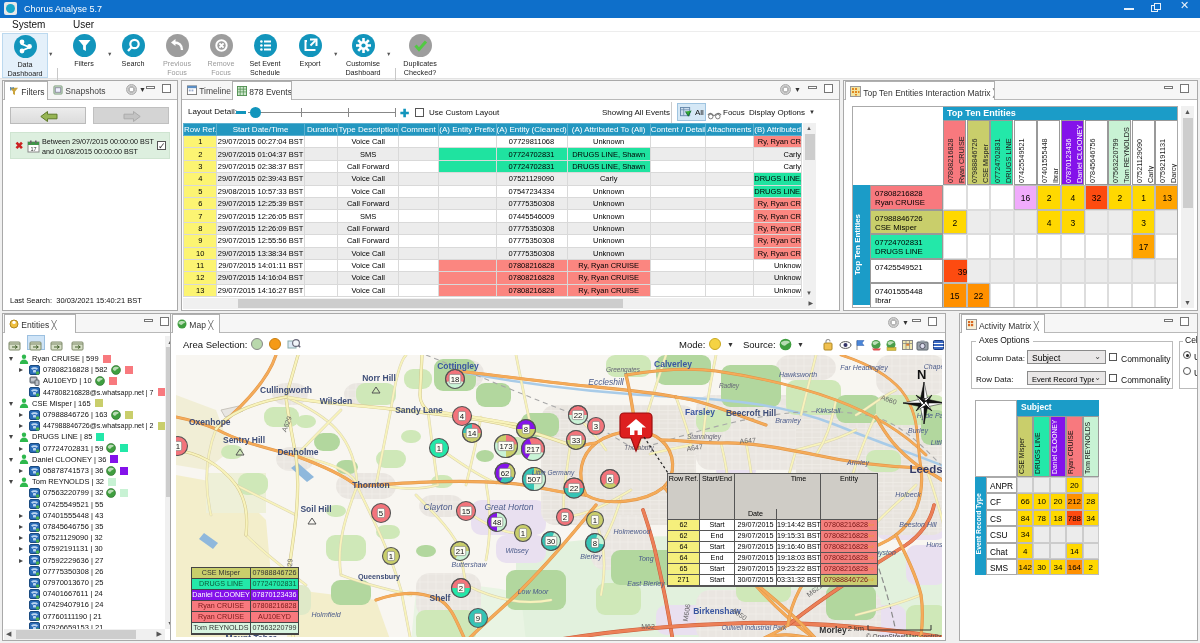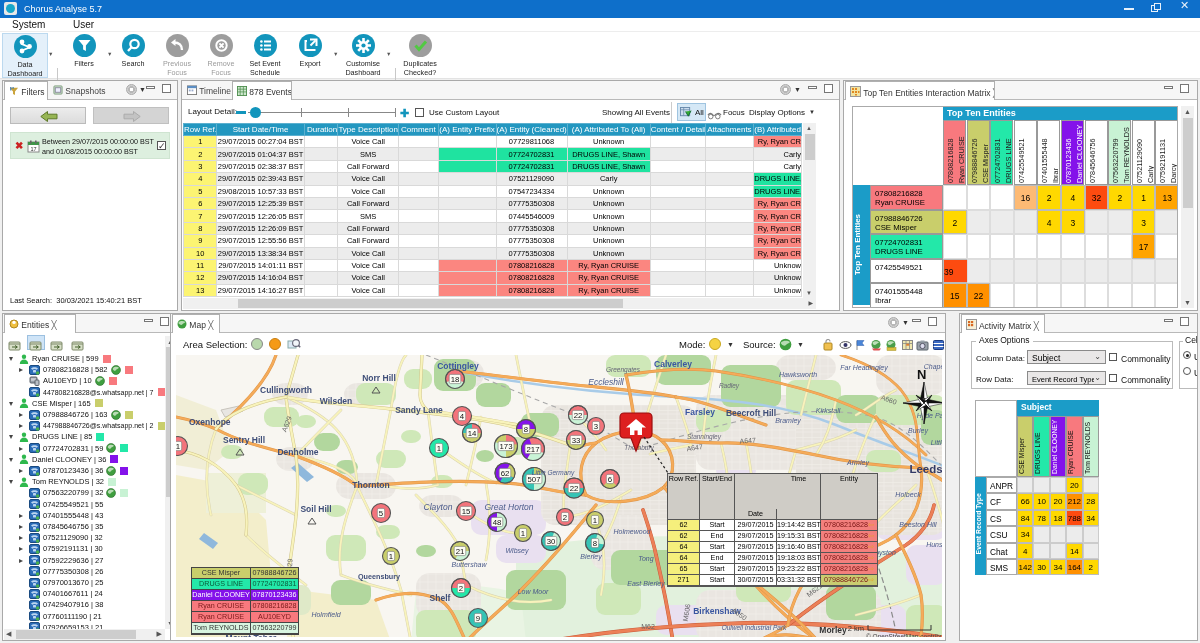--- a/index.html
+++ b/index.html
@@ -437,21 +437,21 @@
       <div class="abs" style="left:302.4px;top:13px;width:23px;height:65px;background:#fff;border:0.5px solid #999;color:#222;overflow:hidden;">
         <div class="vtext" style="font-size:7.3px;line-height:11px;height:63px;padding-top:1px;margin-left:1px;overflow:hidden;">07592191131<br>Darcy</div>
       </div>
       <div class="abs" style="left:0px;top:78px;width:17px;height:120px;background:#1b9cc8;color:#fff;">
         <div class="vtext" style="font-size:8px;font-weight:bold;height:118px;text-align:center;width:16px;">Top Ten Entities</div>
       </div>
       <div class="abs" style="left:17px;top:78px;width:73px;height:24.5px;background:#f8797e;border:0.5px solid #999;font-size:7.8px;padding:3px 0 0 4px;line-height:9px;">07808216828<br>Ryan CRUISE</div>
       <div class="abs" style="left:90.0px;top:78px;width:23.6px;height:24.5px;background:#fff;border:0.5px solid #ddd;"></div>
       <div class="abs" style="left:113.6px;top:78px;width:23.6px;height:24.5px;background:#fff;border:0.5px solid #ddd;"></div>
       <div class="abs" style="left:137.2px;top:78px;width:23.6px;height:24.5px;background:#fff;border:0.5px solid #ddd;"></div>
-      <div class="abs" style="left:160.8px;top:78px;width:23.6px;height:24.5px;background:#fdba74;border:0.5px solid #bbb;font-size:8.5px;text-align:center;line-height:24px;">16</div>
+      <div class="abs" style="left:160.8px;top:78px;width:23.6px;height:24.5px;background:#f0abfc;border:0.5px solid #bbb;font-size:8.5px;text-align:center;line-height:24px;">16</div>
       <div class="abs" style="left:184.4px;top:78px;width:23.6px;height:24.5px;background:#ffd800;border:0.5px solid #bbb;font-size:8.5px;text-align:center;line-height:24px;">2</div>
       <div class="abs" style="left:208.0px;top:78px;width:23.6px;height:24.5px;background:#ffd800;border:0.5px solid #bbb;font-size:8.5px;text-align:center;line-height:24px;">4</div>
       <div class="abs" style="left:231.60000000000002px;top:78px;width:23.6px;height:24.5px;background:#fd4b10;border:0.5px solid #bbb;font-size:8.5px;text-align:center;line-height:24px;">32</div>
       <div class="abs" style="left:255.20000000000002px;top:78px;width:23.6px;height:24.5px;background:#ffd800;border:0.5px solid #bbb;font-size:8.5px;text-align:center;line-height:24px;">2</div>
       <div class="abs" style="left:278.8px;top:78px;width:23.6px;height:24.5px;background:#ffd800;border:0.5px solid #bbb;font-size:8.5px;text-align:center;line-height:24px;">1</div>
       <div class="abs" style="left:302.4px;top:78px;width:23.6px;height:24.5px;background:#ffa400;border:0.5px solid #bbb;font-size:8.5px;text-align:center;line-height:24px;">13</div>
       <div class="abs" style="left:17px;top:102.5px;width:73px;height:24.5px;background:#c9ce6b;border:0.5px solid #999;font-size:7.8px;padding:3px 0 0 4px;line-height:9px;">07988846726<br>CSE Misper</div>
       <div class="abs" style="left:90.0px;top:102.5px;width:23.6px;height:24.5px;background:#ffd800;border:0.5px solid #bbb;font-size:8.5px;text-align:center;line-height:24px;">2</div>
       <div class="abs" style="left:113.6px;top:102.5px;width:23.6px;height:24.5px;background:#ececec;border:0.5px solid #ddd;"></div>
       <div class="abs" style="left:137.2px;top:102.5px;width:23.6px;height:24.5px;background:#ececec;border:0.5px solid #ddd;"></div>
@@ -467,21 +467,21 @@
       <div class="abs" style="left:113.6px;top:127.0px;width:23.6px;height:24.5px;background:#fff;border:0.5px solid #ddd;"></div>
       <div class="abs" style="left:137.2px;top:127.0px;width:23.6px;height:24.5px;background:#fff;border:0.5px solid #ddd;"></div>
       <div class="abs" style="left:160.8px;top:127.0px;width:23.6px;height:24.5px;background:#fff;border:0.5px solid #ddd;"></div>
       <div class="abs" style="left:184.4px;top:127.0px;width:23.6px;height:24.5px;background:#fff;border:0.5px solid #ddd;"></div>
       <div class="abs" style="left:208.0px;top:127.0px;width:23.6px;height:24.5px;background:#fff;border:0.5px solid #ddd;"></div>
       <div class="abs" style="left:231.60000000000002px;top:127.0px;width:23.6px;height:24.5px;background:#fff;border:0.5px solid #ddd;"></div>
       <div class="abs" style="left:255.20000000000002px;top:127.0px;width:23.6px;height:24.5px;background:#fff;border:0.5px solid #ddd;"></div>
       <div class="abs" style="left:278.8px;top:127.0px;width:23.6px;height:24.5px;background:#ffa400;border:0.5px solid #bbb;font-size:8.5px;text-align:center;line-height:24px;">17</div>
       <div class="abs" style="left:302.4px;top:127.0px;width:23.6px;height:24.5px;background:#fff;border:0.5px solid #ddd;"></div>
       <div class="abs" style="left:17px;top:151.5px;width:73px;height:24.5px;background:#fff;border:0.5px solid #999;font-size:7.8px;padding:3px 0 0 4px;line-height:9px;">07425549521</div>
-      <div class="abs" style="left:90.0px;top:151.5px;width:39px;height:24.5px;background:#fd4b10;border:0.5px solid #bbb;font-size:8.5px;text-align:left;line-height:24px;">39</div>
+      <div class="abs" style="left:90.0px;top:151.5px;width:39px;height:24.5px;background:#fd4b10;border:0.5px solid #bbb;font-size:8.5px;text-align:center;line-height:24px;">39</div>
       <div class="abs" style="left:113.6px;top:151.5px;width:23.6px;height:24.5px;background:#ececec;border:0.5px solid #ddd;"></div>
       <div class="abs" style="left:137.2px;top:151.5px;width:23.6px;height:24.5px;background:#ececec;border:0.5px solid #ddd;"></div>
       <div class="abs" style="left:160.8px;top:151.5px;width:23.6px;height:24.5px;background:#ececec;border:0.5px solid #ddd;"></div>
       <div class="abs" style="left:184.4px;top:151.5px;width:23.6px;height:24.5px;background:#ececec;border:0.5px solid #ddd;"></div>
       <div class="abs" style="left:208.0px;top:151.5px;width:23.6px;height:24.5px;background:#ececec;border:0.5px solid #ddd;"></div>
       <div class="abs" style="left:231.60000000000002px;top:151.5px;width:23.6px;height:24.5px;background:#ececec;border:0.5px solid #ddd;"></div>
       <div class="abs" style="left:255.20000000000002px;top:151.5px;width:23.6px;height:24.5px;background:#ececec;border:0.5px solid #ddd;"></div>
       <div class="abs" style="left:278.8px;top:151.5px;width:23.6px;height:24.5px;background:#ececec;border:0.5px solid #ddd;"></div>
       <div class="abs" style="left:302.4px;top:151.5px;width:23.6px;height:24.5px;background:#ececec;border:0.5px solid #ddd;"></div>
       <div class="abs" style="left:17px;top:176.0px;width:73px;height:24.5px;background:#fff;border:0.5px solid #999;font-size:7.8px;padding:3px 0 0 4px;line-height:9px;">07401555448<br>Ibrar</div>
@@ -688,21 +688,21 @@
       <div style="position:absolute;left:15px;top:112.00000000000001px;height:11.2px;display:flex;align-items:center;white-space:nowrap;">
         <span style="width:10px;font-size:8px;color:#444;">▸</span>
         <span style="margin-right:3px;display:flex;">
           <svg width="11" height="10" viewBox="0 0 11 10">
             <rect x="0.5" y="0.5" width="10" height="9" rx="1.5" fill="#2a6cb8" stroke="#1a4a80"></rect>
             <path d="M2 3.5c1.8-1.6 5.2-1.6 7 0l-1.3 1.3c-1.3-1-3.1-1-4.4 0z" fill="#bcd6f0"></path>
             <rect x="4" y="5" width="3" height="2.6" rx="0.6" fill="#bcd6f0"></rect>
             <circle cx="8.6" cy="8" r="1.8" fill="#49b04f"></circle>
           </svg>
         </span>
-        <span>07870123436 | 36</span>
+        <span>05878741573 | 36</span>
         <span style="margin-left:3px;display:flex;">
           <svg width="10" height="10" viewBox="0 0 10 10">
             <circle cx="5" cy="5" r="4.5" fill="#3f9e3f"></circle>
             <path d="M2 3.2c1.4-1.8 4.4-2 6-.4-1.2 1.4-2 1-3 2.2S3.4 6 2.6 5.2 1.6 3.8 2 3.2z" fill="#b8dcb4"></path>
             <circle cx="5" cy="5" r="4.5" fill="none" stroke="#2e6e2e" stroke-width="0.6"></circle>
           </svg>
         </span>
         <span style="margin-left:4px;width:8px;height:8px;background:#8412ea;flex:none;"></span>
       </div>
       <div style="position:absolute;left:5px;top:123.20000000000002px;height:11.2px;display:flex;align-items:center;white-space:nowrap;">
@@ -847,21 +847,21 @@
       <div style="position:absolute;left:15px;top:246.3999999999999px;height:11.2px;display:flex;align-items:center;white-space:nowrap;">
         <span style="width:10px;font-size:8px;color:#444;"></span>
         <span style="margin-right:3px;display:flex;">
           <svg width="11" height="10" viewBox="0 0 11 10">
             <rect x="0.5" y="0.5" width="10" height="9" rx="1.5" fill="#2a6cb8" stroke="#1a4a80"></rect>
             <path d="M2 3.5c1.8-1.6 5.2-1.6 7 0l-1.3 1.3c-1.3-1-3.1-1-4.4 0z" fill="#bcd6f0"></path>
             <rect x="4" y="5" width="3" height="2.6" rx="0.6" fill="#bcd6f0"></rect>
             <circle cx="8.6" cy="8" r="1.8" fill="#49b04f"></circle>
           </svg>
         </span>
-        <span>07429407916 | 38</span>
+        <span>07429407916 | 24</span>
       </div>
       <div style="position:absolute;left:15px;top:257.5999999999999px;height:11.2px;display:flex;align-items:center;white-space:nowrap;">
         <span style="width:10px;font-size:8px;color:#444;"></span>
         <span style="margin-right:3px;display:flex;">
           <svg width="11" height="10" viewBox="0 0 11 10">
             <rect x="0.5" y="0.5" width="10" height="9" rx="1.5" fill="#2a6cb8" stroke="#1a4a80"></rect>
             <path d="M2 3.5c1.8-1.6 5.2-1.6 7 0l-1.3 1.3c-1.3-1-3.1-1-4.4 0z" fill="#bcd6f0"></path>
             <rect x="4" y="5" width="3" height="2.6" rx="0.6" fill="#bcd6f0"></rect>
             <circle cx="8.6" cy="8" r="1.8" fill="#49b04f"></circle>
           </svg>

